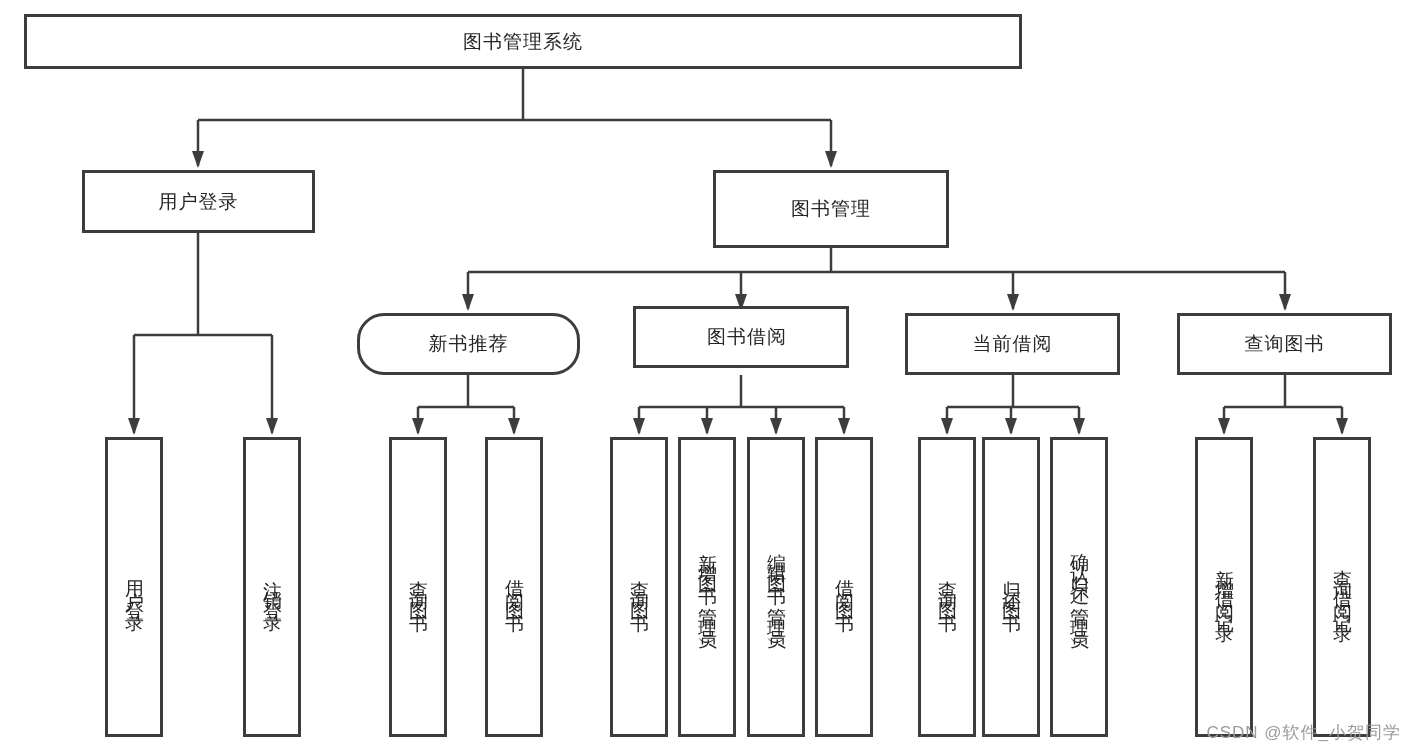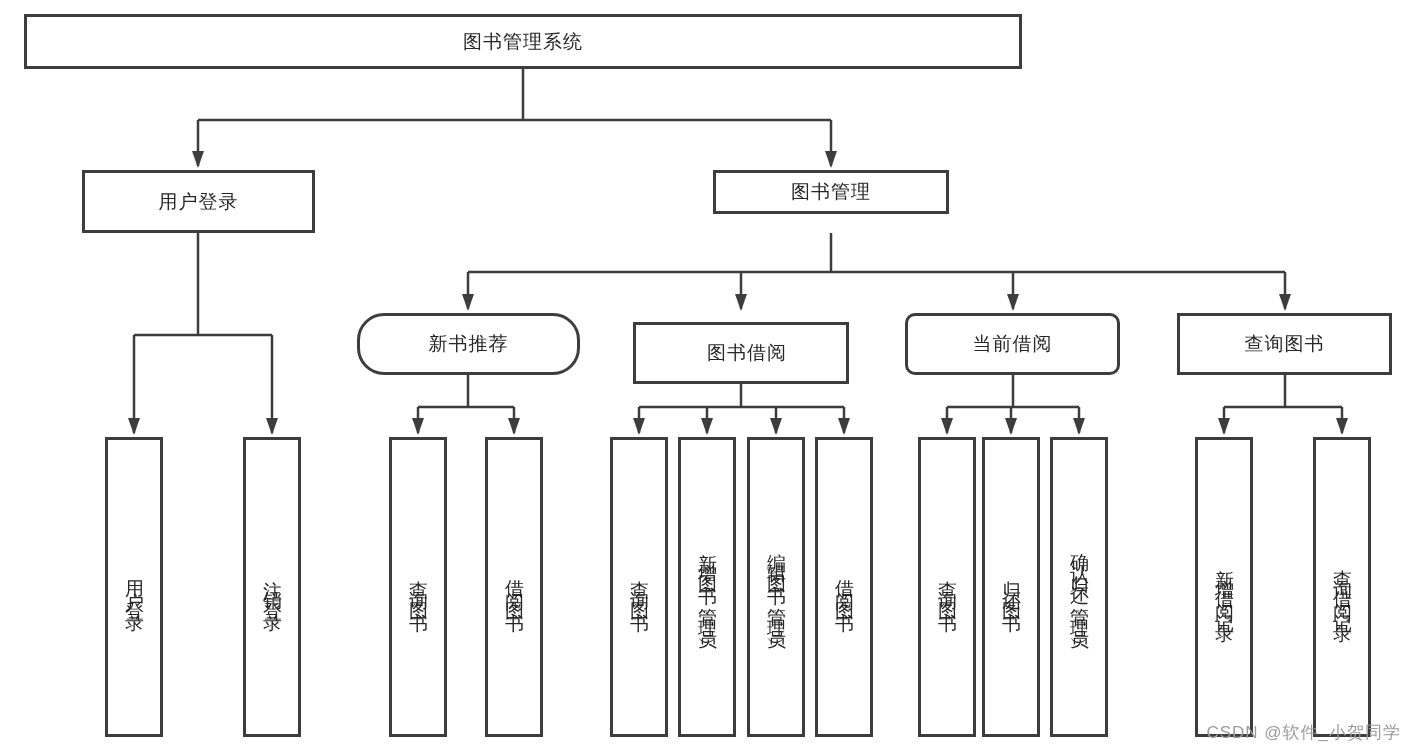--- a/index.html
+++ b/index.html
@@ -84,31 +84,31 @@
     </g>
   </svg>
 
   <div class="box" style="left:24px;top:14px;width:998px;height:55px;">
     <span>图书管理系统</span>
   </div>
 
   <div class="box" style="left:82px;top:170px;width:233px;height:63px;">
     <span>用户登录</span>
   </div>
-  <div class="box" style="left:713px;top:170px;width:236px;height:44px;">
+  <div class="box" style="left:713px;top:170px;width:236px;height:78px;">
     <span>图书管理</span>
   </div>
 
   <div class="box" style="left:357px;top:313px;width:223px;height:62px;border-radius:27px;">
     <span>新书推荐</span>
   </div>
-  <div class="box" style="left:633px;top:322px;width:216px;height:62px;padding-left:12px;">
+  <div class="box" style="left:633px;top:306px;width:216px;height:62px;padding-left:12px;">
     <span>图书借阅</span>
   </div>
-  <div class="box" style="left:905px;top:313px;width:215px;height:62px;border-radius:10px;">
+  <div class="box" style="left:905px;top:313px;width:215px;height:62px;">
     <span>当前借阅</span>
   </div>
   <div class="box" style="left:1177px;top:313px;width:215px;height:62px;">
     <span>查询图书</span>
   </div>
 
   <div class="box vbox" style="left:105px;top:437px;width:58px;height:300px;">
     <span class="vt">用户登录</span>
   </div>
   <div class="box vbox" style="left:243px;top:437px;width:58px;height:300px;">

